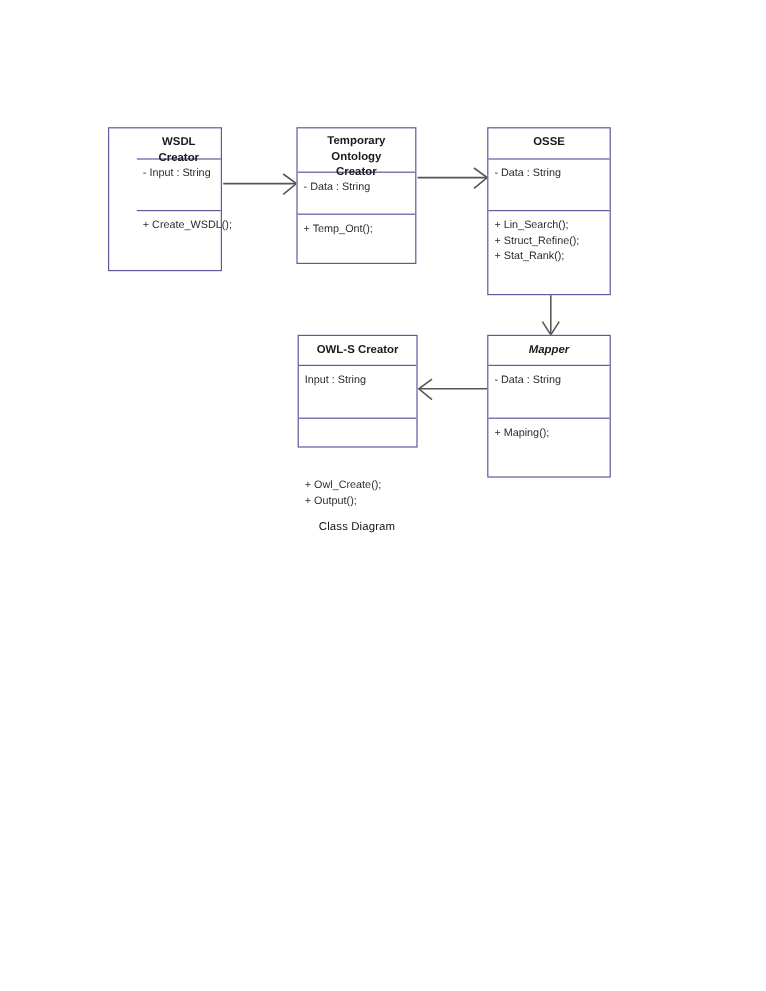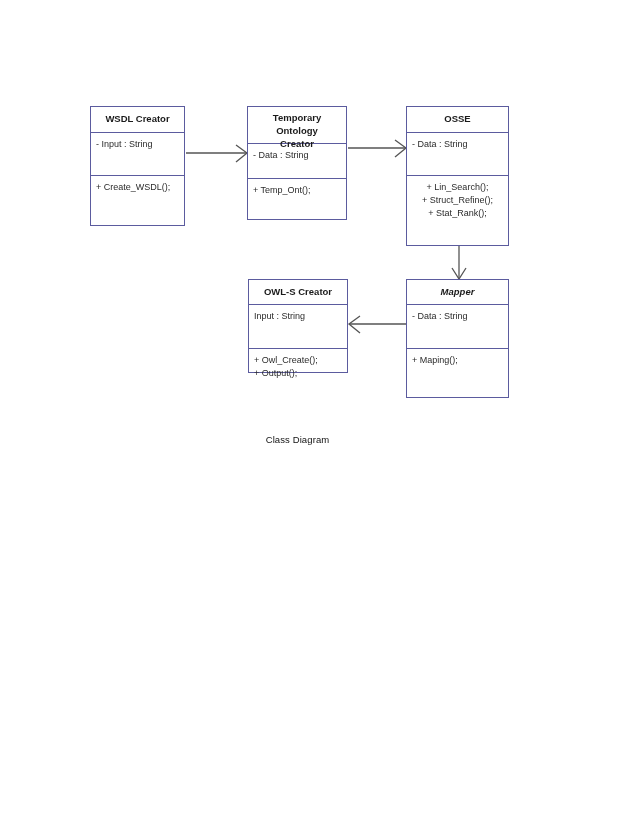--- a/index.html
+++ b/index.html
@@ -65,39 +65,39 @@
     padding: 5px 5px 4px 5px;
     font-size: 9px;
     line-height: 13px;
     color: #2b2b2b;
   }
   .member-line {
     white-space: nowrap;
   }
 
   
-  #box-wsdl-creator { left: 90px;  top: 106px; width: 95px;  height: 120px; }
+  #box-wsdl-creator { left: 90px;  top: 106px; width: 95px;  height: 120px; padding-left: 23px; }
   #box-wsdl-creator .class-name  { height: 26px; }
   #box-wsdl-creator .class-attrs { height: 43px; }
   #box-wsdl-creator .class-ops   { height: 49px; }
 
   #box-temp-ontology { left: 247px; top: 106px; width: 100px; height: 114px; }
   #box-temp-ontology .class-name  { height: 37px; padding-top: 4px; }
   #box-temp-ontology .class-attrs { height: 35px; }
   #box-temp-ontology .class-ops   { height: 40px; }
 
   #box-osse { left: 406px; top: 106px; width: 103px; height: 140px; }
   #box-osse .class-name  { height: 26px; }
   #box-osse .class-attrs { height: 43px; }
-  #box-osse .class-ops   { height: 49px; text-align: center; }
+  #box-osse .class-ops   { height: 49px; }
 
   #box-owls-creator { left: 248px; top: 279px; width: 100px; height: 94px; }
   #box-owls-creator .class-name  { height: 25px; }
   #box-owls-creator .class-attrs { height: 44px; }
-  #box-owls-creator .class-ops   { height: 48px; }
+  #box-owls-creator .class-ops   { height: 48px; margin-top: 44px; }
 
   #box-mapper { left: 406px; top: 279px; width: 103px; height: 119px; }
   #box-mapper .class-name  { height: 25px; font-style: italic; }
   #box-mapper .class-attrs { height: 44px; }
   #box-mapper .class-ops   { height: 48px; }
 
   
   #diagram-caption {
     position: absolute;
     left: 220px;

